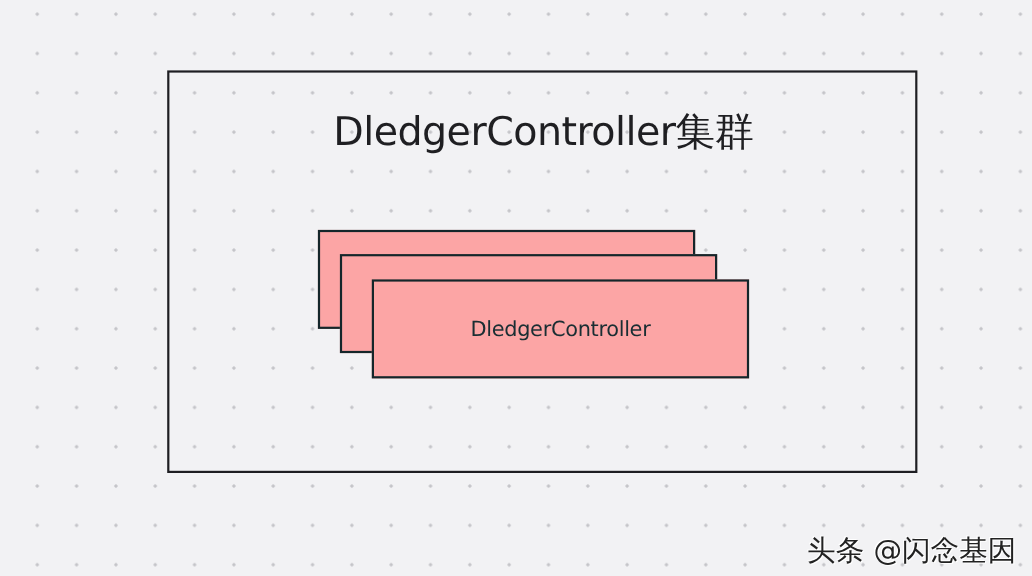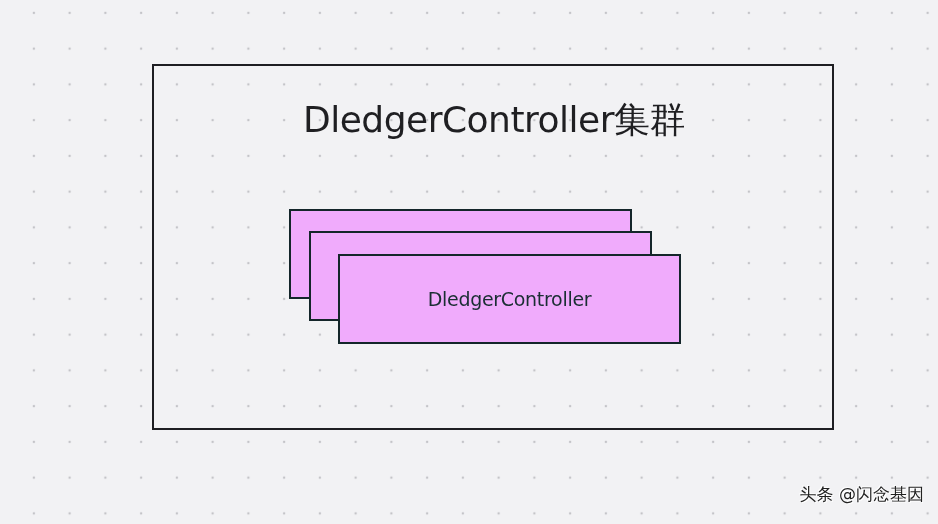--- a/index.html
+++ b/index.html
@@ -14,29 +14,29 @@
     .outer {
       position: absolute; left: 152px; top: 64px; width: 678px; height: 362px;
       border: 2px solid #1e1e22; box-sizing: content-box;
     }
     .title {
       position: absolute; left: 152px; top: 96px; width: 684px; text-align: center;
       font-size: 36px; color: #1f1f22; letter-spacing: -0.5px;
       font-family: "DejaVu Sans", sans-serif; font-weight: 400;
     }
     .node {
-      position: absolute; background: #f0abfc; border: 2px solid #14262a; box-sizing: border-box;
+      position: absolute; background: #fca5a5; border: 2px solid #14262a; box-sizing: border-box;
     }
     .n1 { left: 289px; top: 209px; width: 343px; height: 90px; }
     .n2 { left: 309px; top: 231px; width: 343px; height: 90px; }
     .n3 { left: 338px; top: 254px; width: 343px; height: 90px;
           display: flex; align-items: center; justify-content: center; }
     .n3 span { font-size: 19px; color: #1a2e33; font-family: "DejaVu Sans", sans-serif; letter-spacing: -0.3px; }
     .watermark {
-      position: absolute; right: 14px; top: 483px; font-size: 17px; color: #222;
+      position: absolute; right: 14px; top: 483px; font-size: 26px; color: #222;
       font-family: "DejaVu Sans", sans-serif;
       text-shadow: 1px 1px 0 #fff, -1px -1px 0 #fff;
     }
   </style>
 </head>
 <body>
 
 <div class="outer"></div>
 <div class="title">DledgerController集群</div>
 

